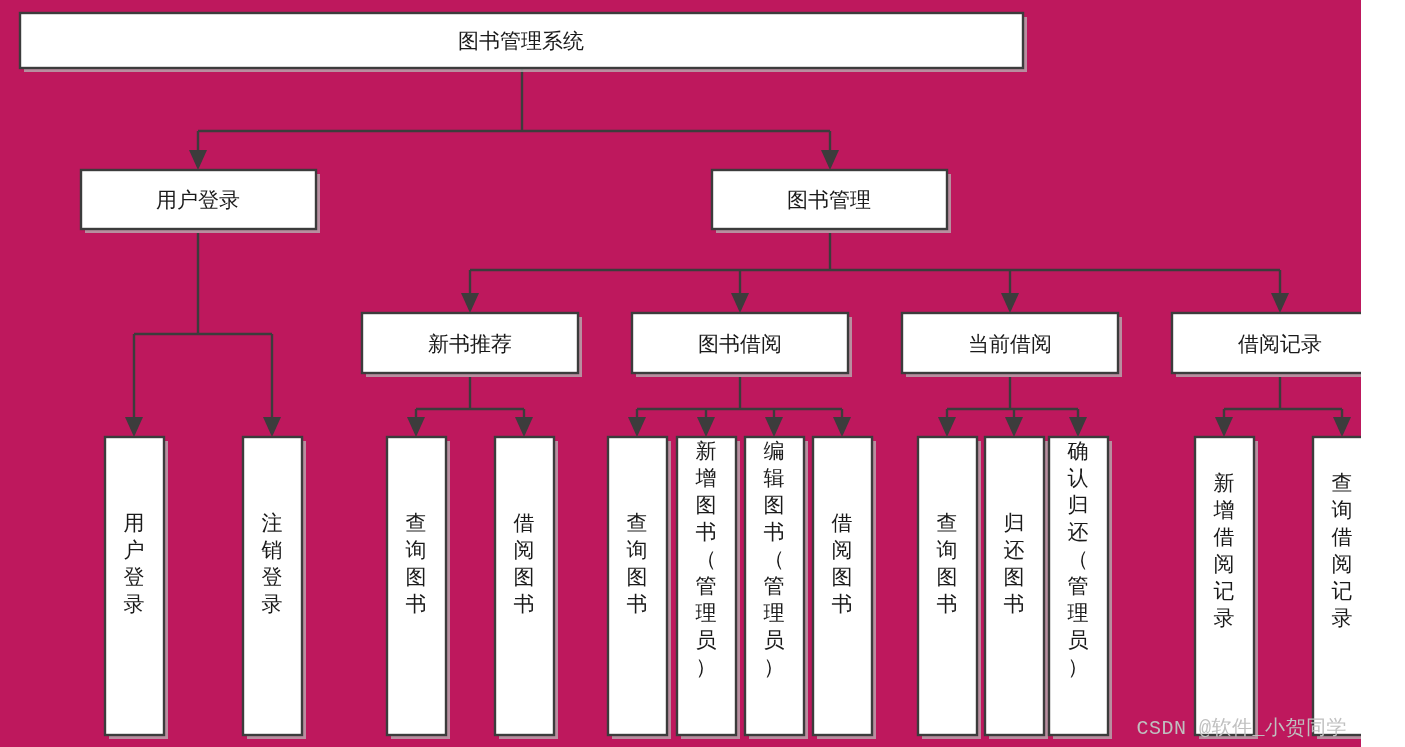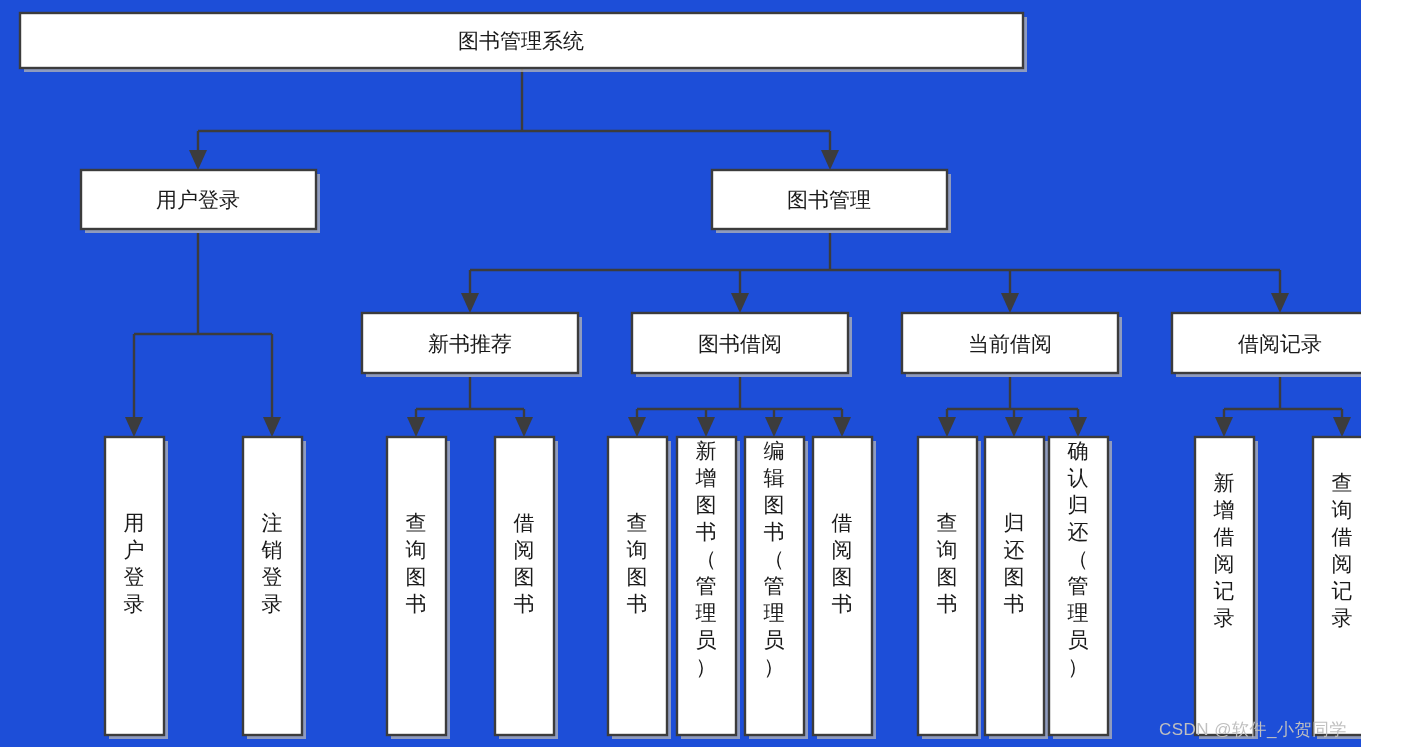--- a/index.html
+++ b/index.html
@@ -7,21 +7,21 @@
     padding: 0;
     background: #ffffff;
   }
   body {
     font-family: "DejaVu Sans", "Liberation Sans", sans-serif;
   }
   #diagram-root {
     position: relative;
     width: 1361px;
     height: 747px;
-    background: #1d4ed8;
+    background: #be185d;
     overflow: hidden;
   }
   svg.flow-canvas {
     position: absolute;
     top: 0;
     left: 0;
     width: 1405px;
     height: 747px;
   }
   .node-box {
@@ -53,22 +53,22 @@
   .node-label-v {
     font-family: "DejaVu Sans", "Liberation Sans", sans-serif;
     font-size: 21px;
     fill: #1a1a1a;
     text-anchor: middle;
   }
   .watermark {
     position: absolute;
     right: 14px;
     bottom: 6px;
-    font-family: Liberation Sans, sans-serif;
-    font-size: 17px;
+    font-family: Liberation Mono, monospace;
+    font-size: 20px;
     color: #c0c0c0;
     white-space: nowrap;
     letter-spacing: 0.5px;
     user-select: none;
   }
 </style>
 </head>
 <body>
 
 <div id="diagram-root">

